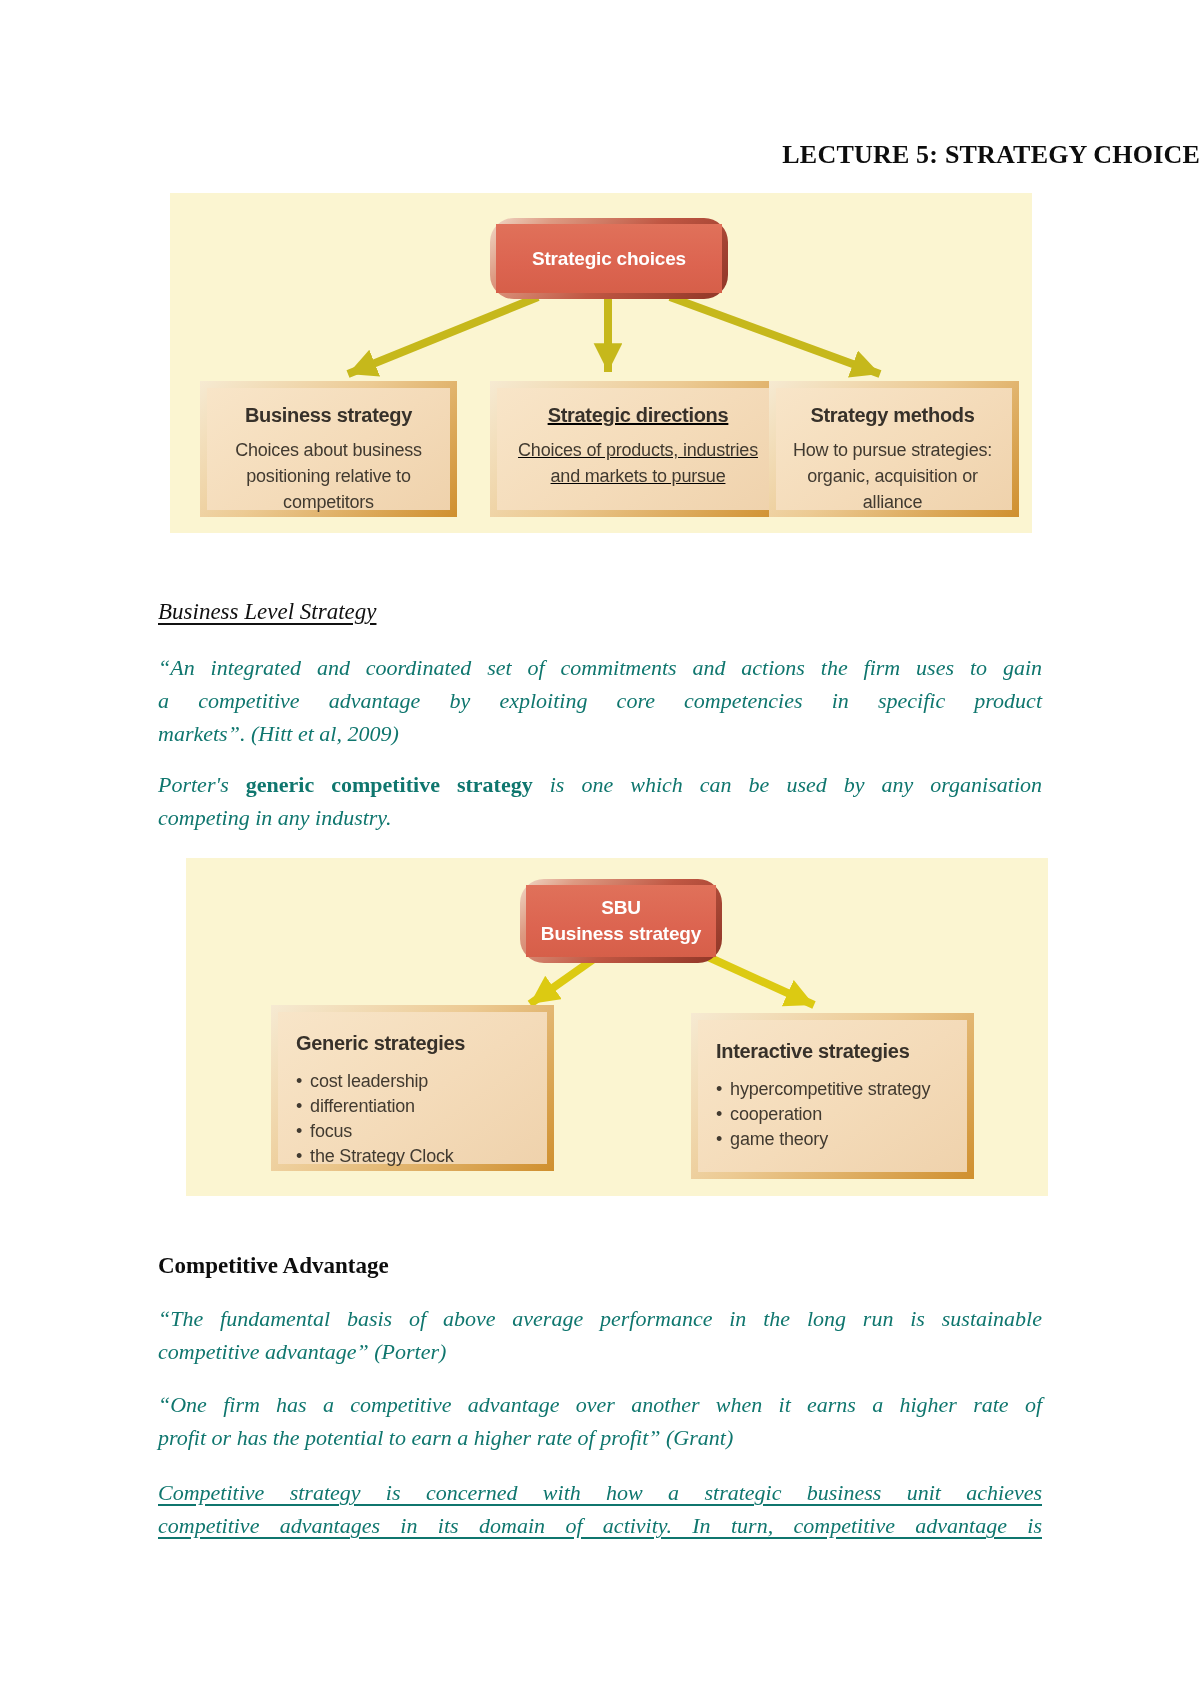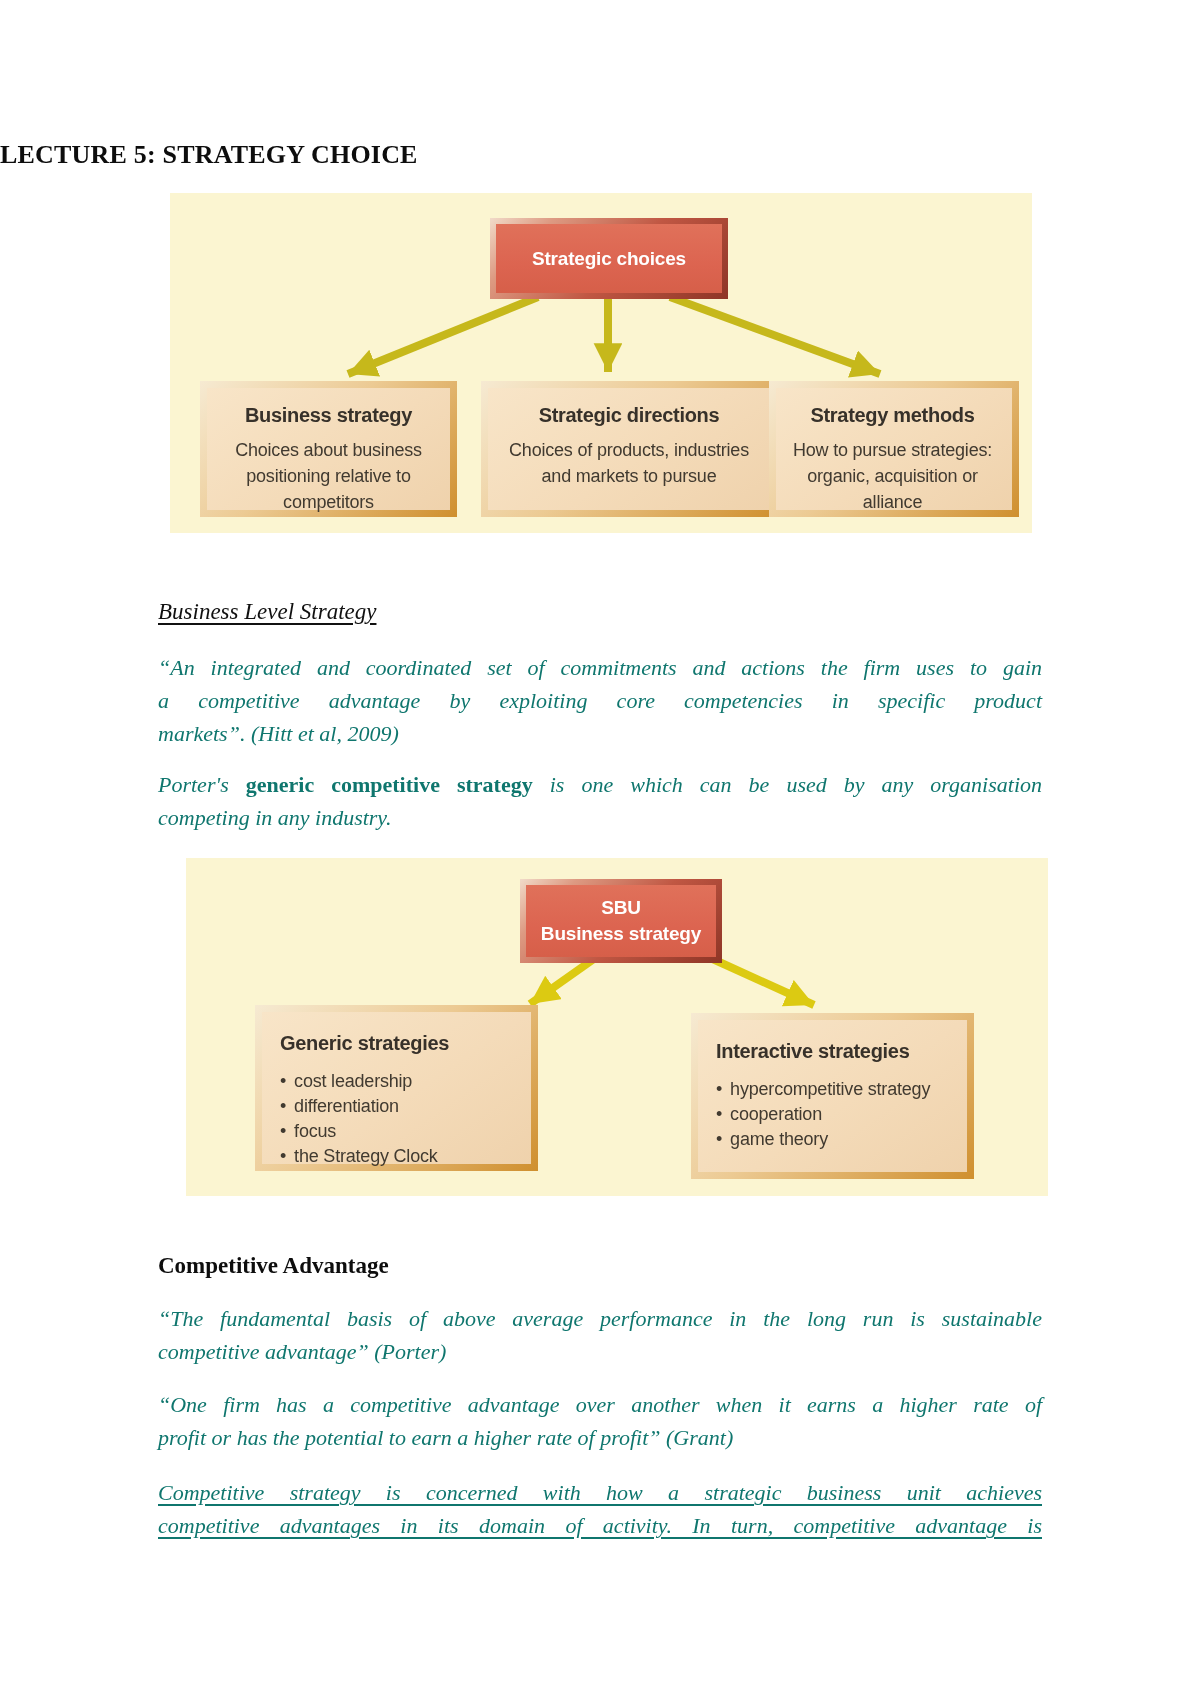--- a/index.html
+++ b/index.html
@@ -1,27 +1,27 @@
 <!DOCTYPE html>
 <html><head>
 <meta charset="utf-8">
 <style>
   html,body { margin:0; padding:0; background:#ffffff; }
   .page { position:relative; width:1200px; height:1698px; background:#ffffff; overflow:hidden;
           font-family:"Liberation Serif", serif; }
 
-  .doc-title { position:absolute; top:140px; left:0; width:1200px; margin:0; text-align:left;
+  .doc-title { position:absolute; top:140px; left:0; width:1200px; margin:0; text-align:right;
                font:bold 26px "Liberation Serif", serif; color:#0d0d0d; letter-spacing:0.2px; }
 
   
   .panel { position:absolute; background:#fbf5d1; }
   .arrows { position:absolute; left:0; top:0; pointer-events:none; }
 
   .rbox { position:absolute; box-sizing:border-box; padding:6px;
-          background:linear-gradient(135deg,#f1dbc9 0%,#dd9a82 20%,#c05743 55%,#8e3526 100%); }
+          background:linear-gradient(135deg,#f1dbc9 0%,#dd9a82 20%,#c05743 55%,#8e3526 100%);border-radius:24px; }
   .rbox-in { width:100%; height:100%; box-sizing:border-box;
              background:linear-gradient(180deg,#e0715a 0%,#dc6450 60%,#d65f49 100%);
              display:flex; flex-direction:column; align-items:center; justify-content:center;
              color:#ffffff; font:bold 19px/26px "Liberation Sans", sans-serif; text-align:center;
              letter-spacing:-0.2px; }
 
   .pbox { position:absolute; box-sizing:border-box; padding:7px;
           background:linear-gradient(135deg,#f6ead2 0%,#ecca93 45%,#cf8f2e 100%); }
   .pbox-in { width:100%; height:100%; box-sizing:border-box;
              background:linear-gradient(145deg,#f8e5c8 0%,#f4dbb9 55%,#efd2ac 100%); }
@@ -73,21 +73,21 @@
       </div>
     </div>
 
     <div class="pbox" style="left:30px; top:188px; width:257px; height:136px;">
       <div class="pbox-in center">
         <div class="dg-title">Business strategy</div>
         <div class="dg-body">Choices about business positioning relative to competitors</div>
       </div>
     </div>
 
-    <div class="pbox" style="left:311px; top:188px; width:296px; height:136px;">
+    <div class="pbox" style="left:320px; top:188px; width:296px; height:136px;text-decoration:underline;">
       <div class="pbox-in center">
         <div class="dg-title">Strategic directions</div>
         <div class="dg-body">Choices of products, industries and markets to pursue</div>
       </div>
     </div>
 
     <div class="pbox" style="left:599px; top:188px; width:250px; height:136px;">
       <div class="pbox-in center" style="padding-left:5px; ">
         <div class="dg-title">Strategy methods</div>
         <div class="dg-body">How to pursue strategies: organic, acquisition or alliance</div>
@@ -120,21 +120,21 @@
       <line x1="520" y1="98" x2="628" y2="147" stroke-width="8" marker-end="url(#ah2)" stroke="#dcca12"></line>
     </svg>
 
     <div class="rbox" style="left:334px; top:21px; width:202px; height:84px;">
       <div class="rbox-in">
         <div>SBU</div>
         <div>Business strategy</div>
       </div>
     </div>
 
-    <div class="pbox" style="left:69px; top:147px; width:283px; height:166px;">
+    <div class="pbox" style="left:85px; top:147px; width:283px; height:166px;">
       <div class="pbox-in left">
         <div class="dg-title">Generic strategies</div>
         <div class="bullets">
             <div class="bullet-row">
               <span class="dot">•</span>
               <span>cost leadership</span>
             </div>
             <div class="bullet-row">
               <span class="dot">•</span>
               <span>differentiation</span>

